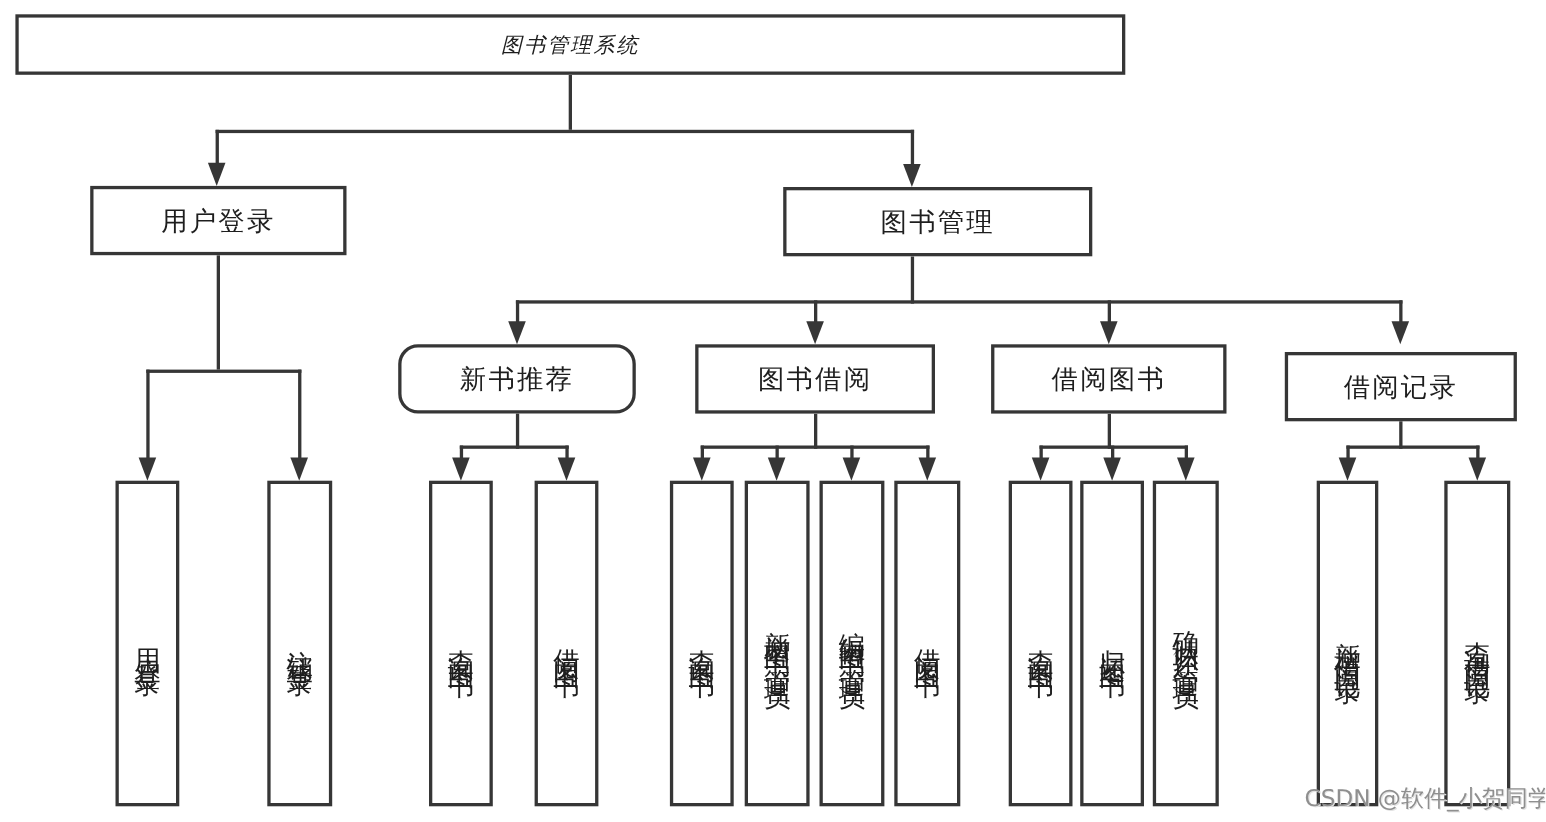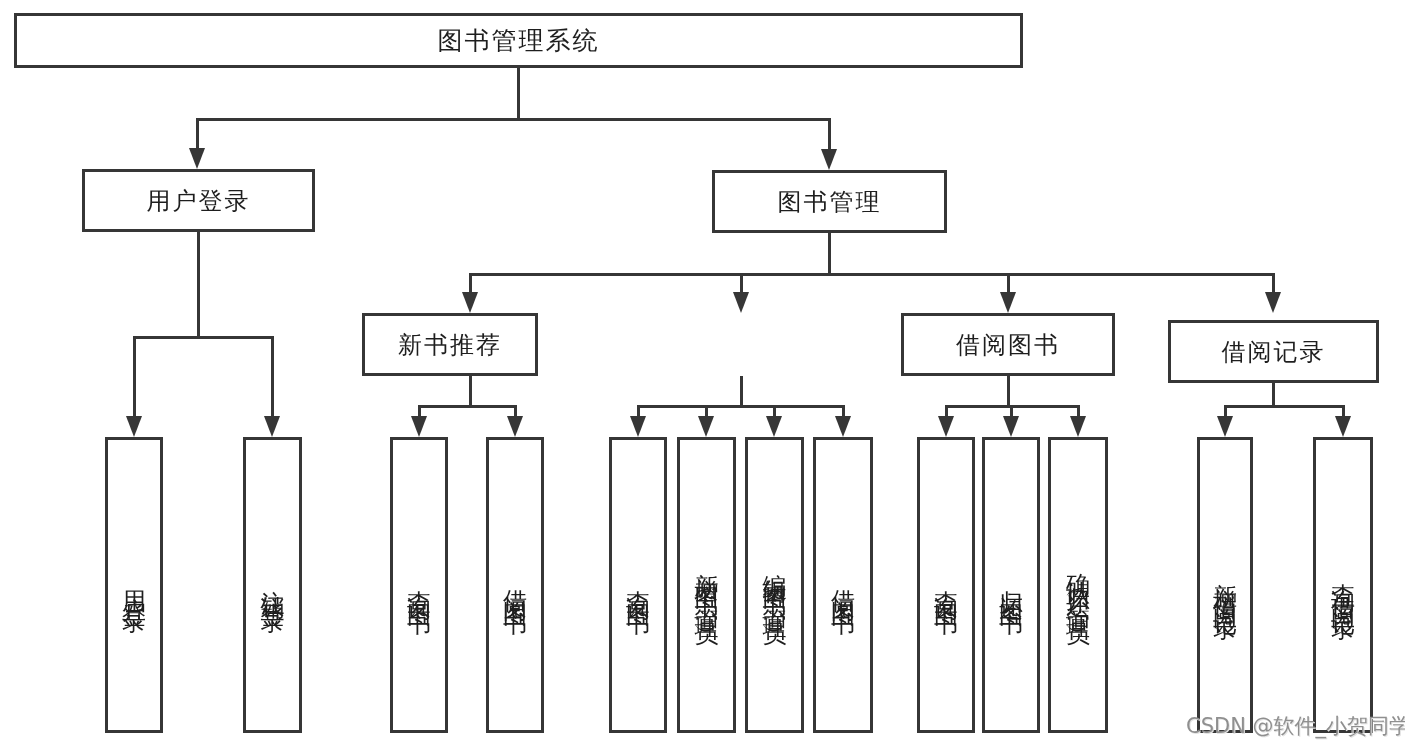--- a/index.html
+++ b/index.html
@@ -25,21 +25,21 @@
     align-items: center;
     justify-content: center;
     color: #1e1e1e;
   }
   .node .hlbl {
     font-size: 24px;
     letter-spacing: 2px;
     white-space: nowrap;
     color: #1e1e1e;
   }
-  .root .hlbl { font-size: 25px; }
+  .root .hlbl { font-size: 19px; font-style: italic; }
   .node .vlbl {
     writing-mode: vertical-rl;
     text-orientation: mixed;
     font-size: 24px;
     letter-spacing: 7px;
     line-height: 1;
     color: #1e1e1e;
     white-space: nowrap;
   }
   
@@ -133,26 +133,29 @@
   <div class="vline" style="left:1342px; top:405px; height:12px;"></div>
   <div class="arrow" style="left:1335px; top:416px;"></div>
 
   <div class="node root" style="left:14px; top:13px; width:1009px; height:55px;">
     <span class="hlbl">图书管理系统</span>
   </div>
 
   <div class="node" style="left:82px; top:169px; width:233px; height:63px;">
     <span class="hlbl">用户登录</span>
   </div>
-  <div class="node" style="left:712px; top:170px; width:235px; height:63px;">
+  <div class="node" style="left:712px; top:170px; width:281px; height:63px;">
     <span class="hlbl">图书管理</span>
   </div>
 
-  <div class="node" style="left:362px; top:313px; width:176px; height:63px;">
+  <div class="node" style="left:362px; top:313px; width:216px; height:63px;border-radius:18px;">
     <span class="hlbl">新书推荐</span>
+  </div>
+  <div class="node" style="left:632px; top:313px; width:218px; height:63px;">
+    <span class="hlbl">图书借阅</span>
   </div>
   <div class="node" style="left:901px; top:313px; width:214px; height:63px;">
     <span class="hlbl">借阅图书</span>
   </div>
   <div class="node" style="left:1168px; top:320px; width:211px; height:63px;">
     <span class="hlbl">借阅记录</span>
   </div>
 
   <div class="node" style="left:105px; top:437px; width:58px; height:296px;">
     <span class="vlbl">用户登录</span>

